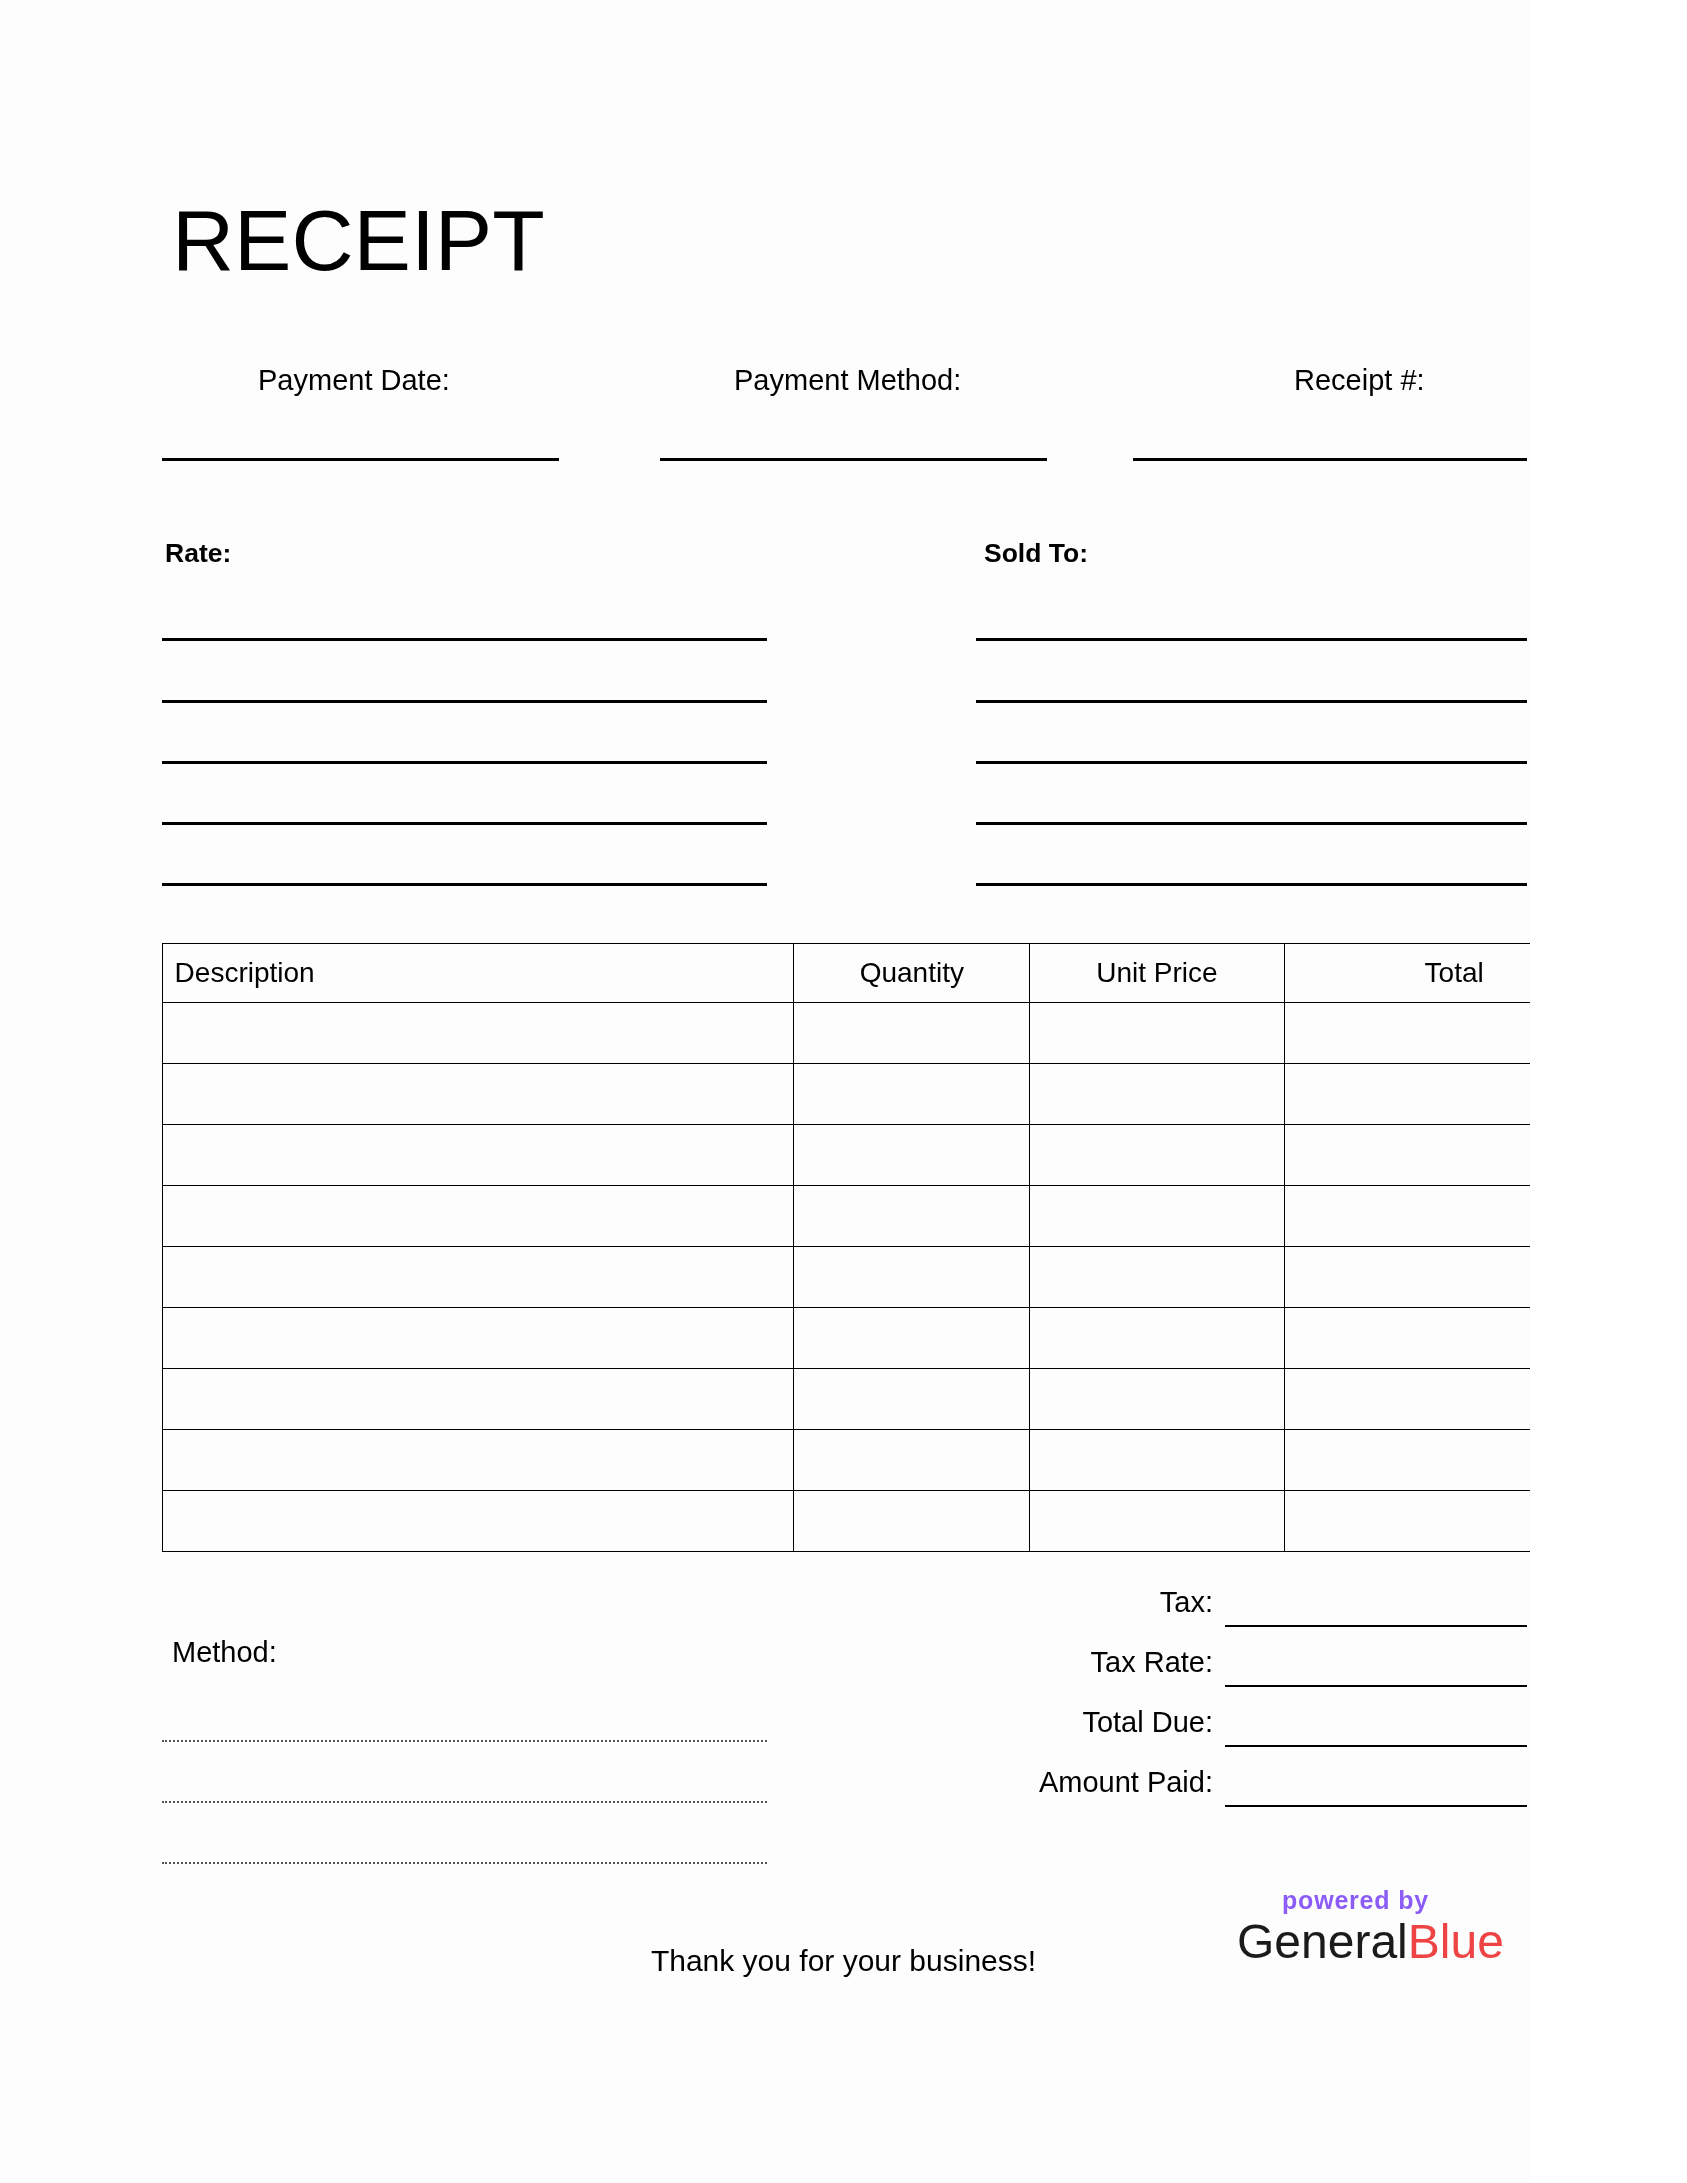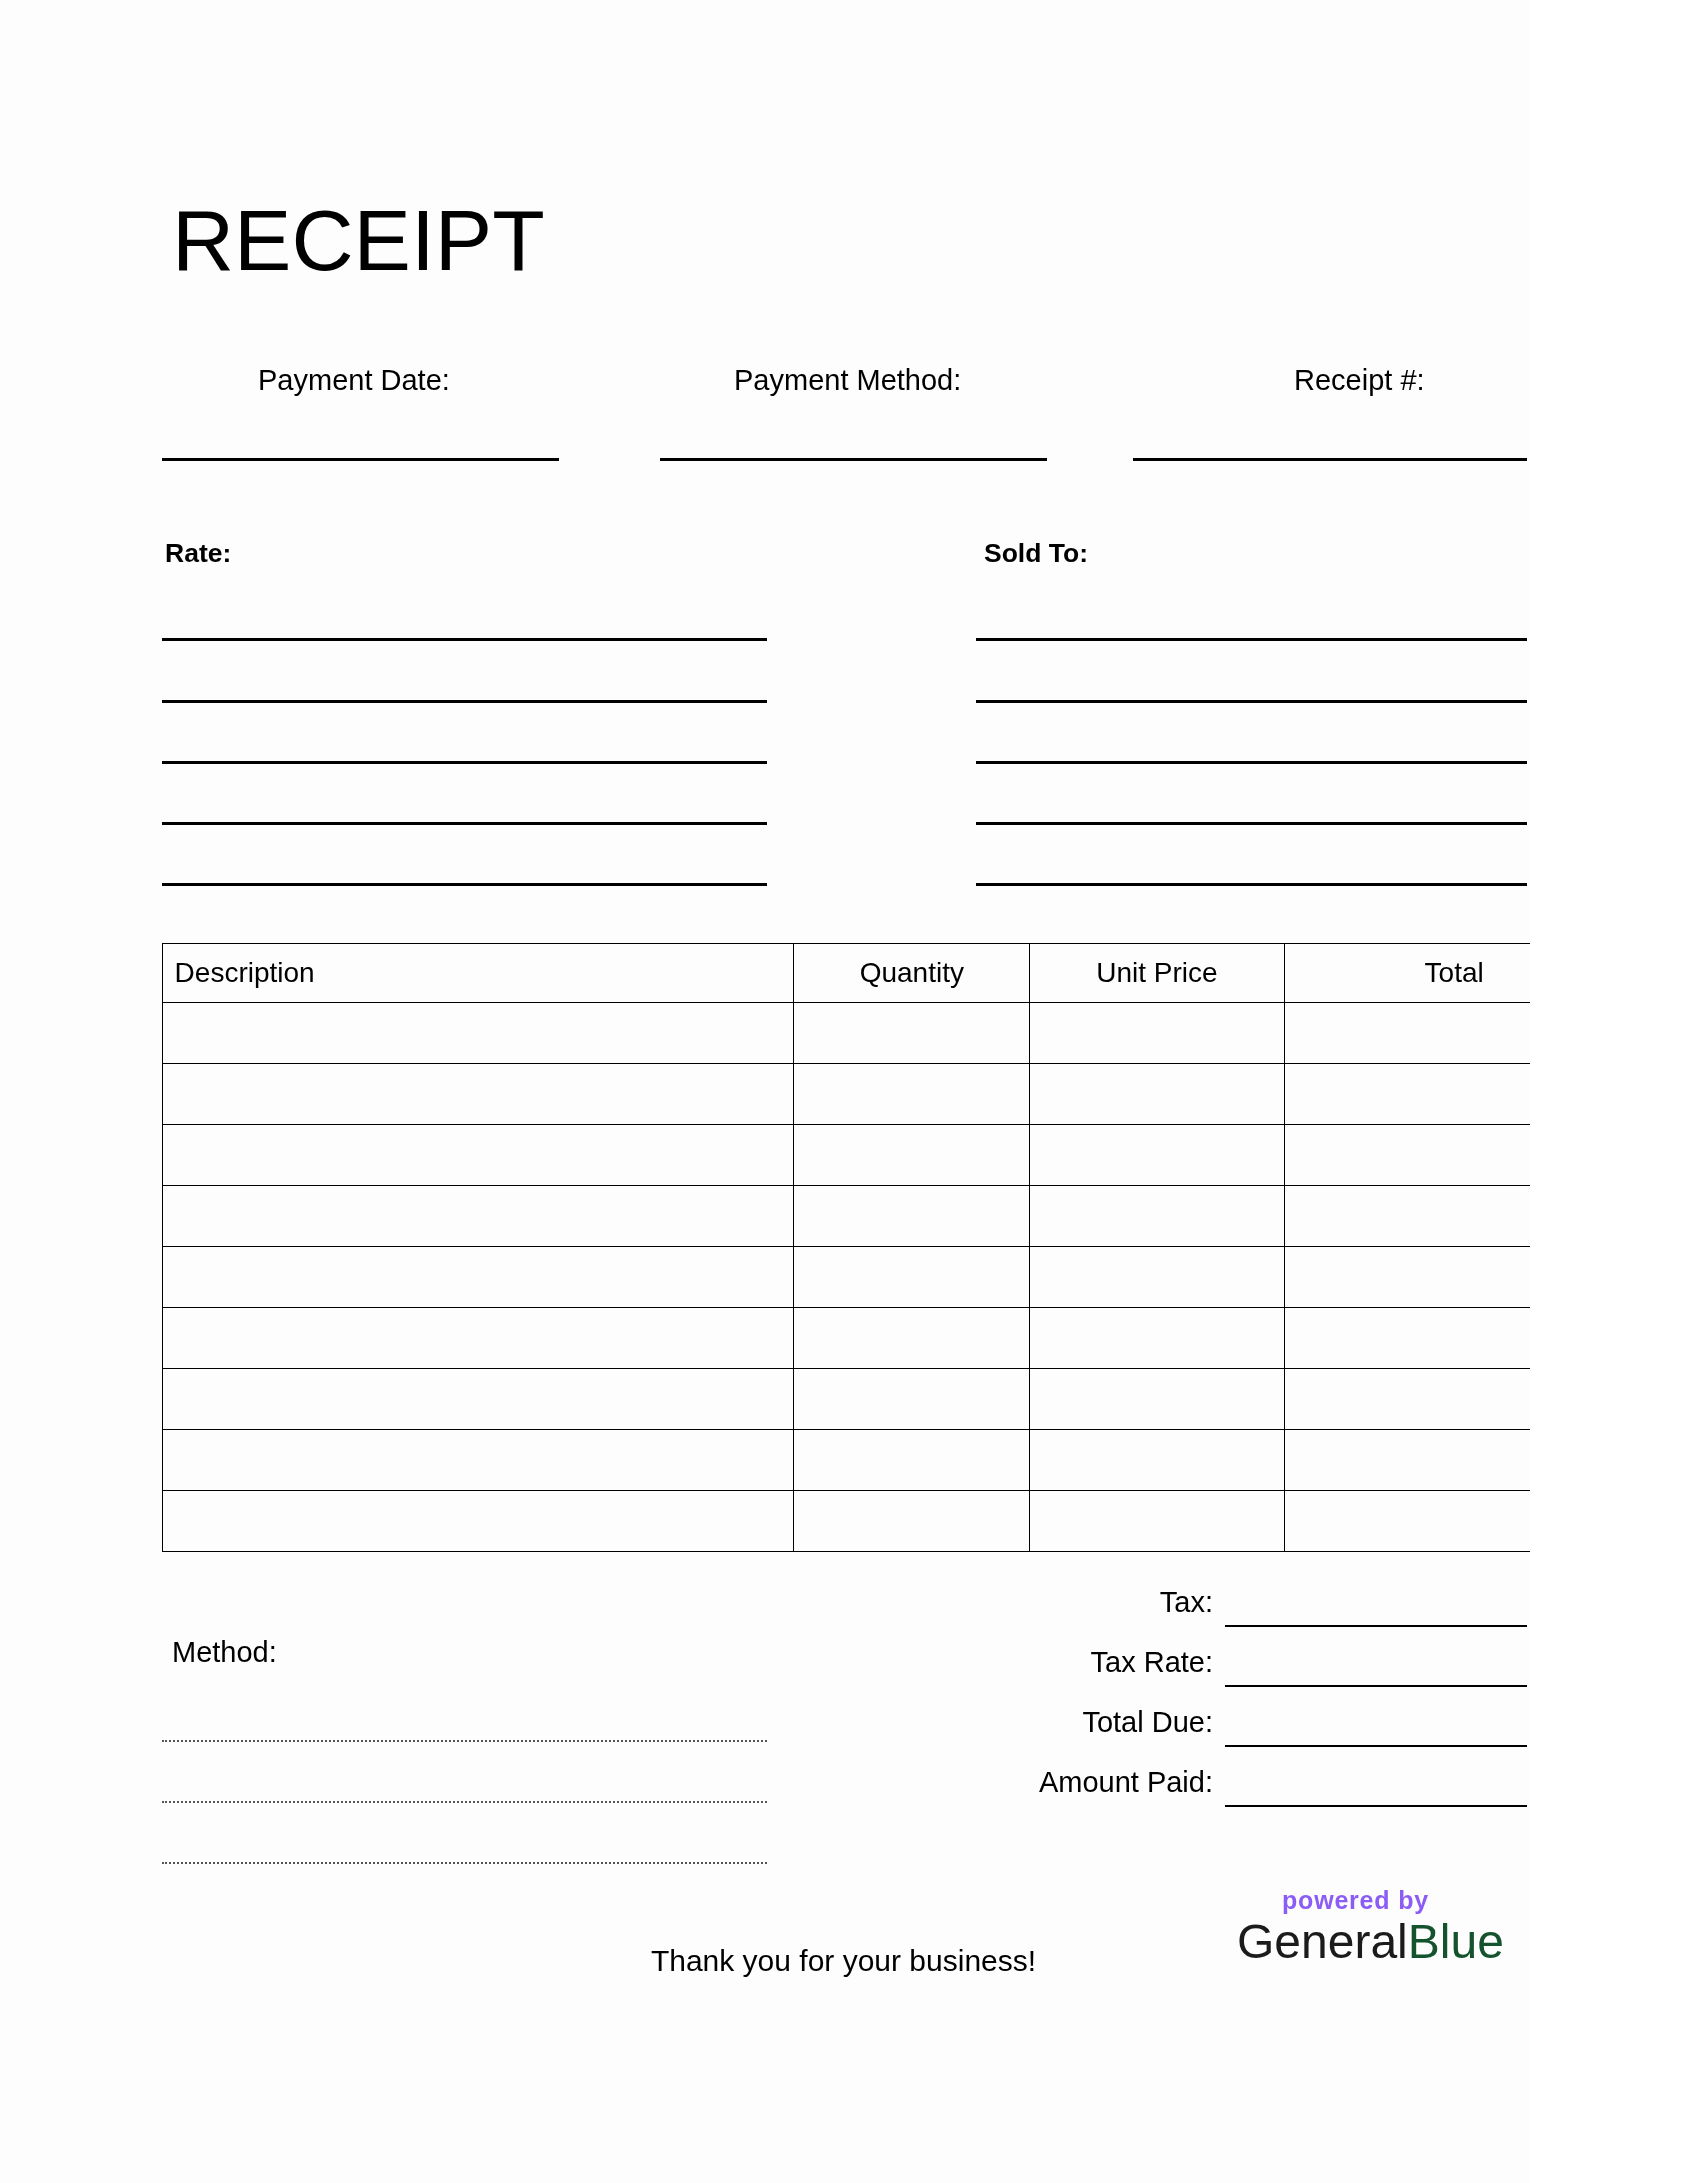--- a/index.html
+++ b/index.html
@@ -151,21 +151,21 @@
     letter-spacing: 0.8px;
     padding-left: 45px;
     font-weight: bold;
   }
   .logo-main {
     font-size: 48px;
     line-height: 55px;
     white-space: nowrap;
   }
   .logo-general { color: #1b1b1b; }
-  .logo-blue { color: #14532d; }
+  .logo-blue { color: #ef4444; }
 </style>
 </head>
 <body>
 
 <div class="page">
 
   <div class="title">RECEIPT</div>
 
   <div class="hdr-field" style="left:258px;">
     <div class="hdr-label">Payment Date:</div>

